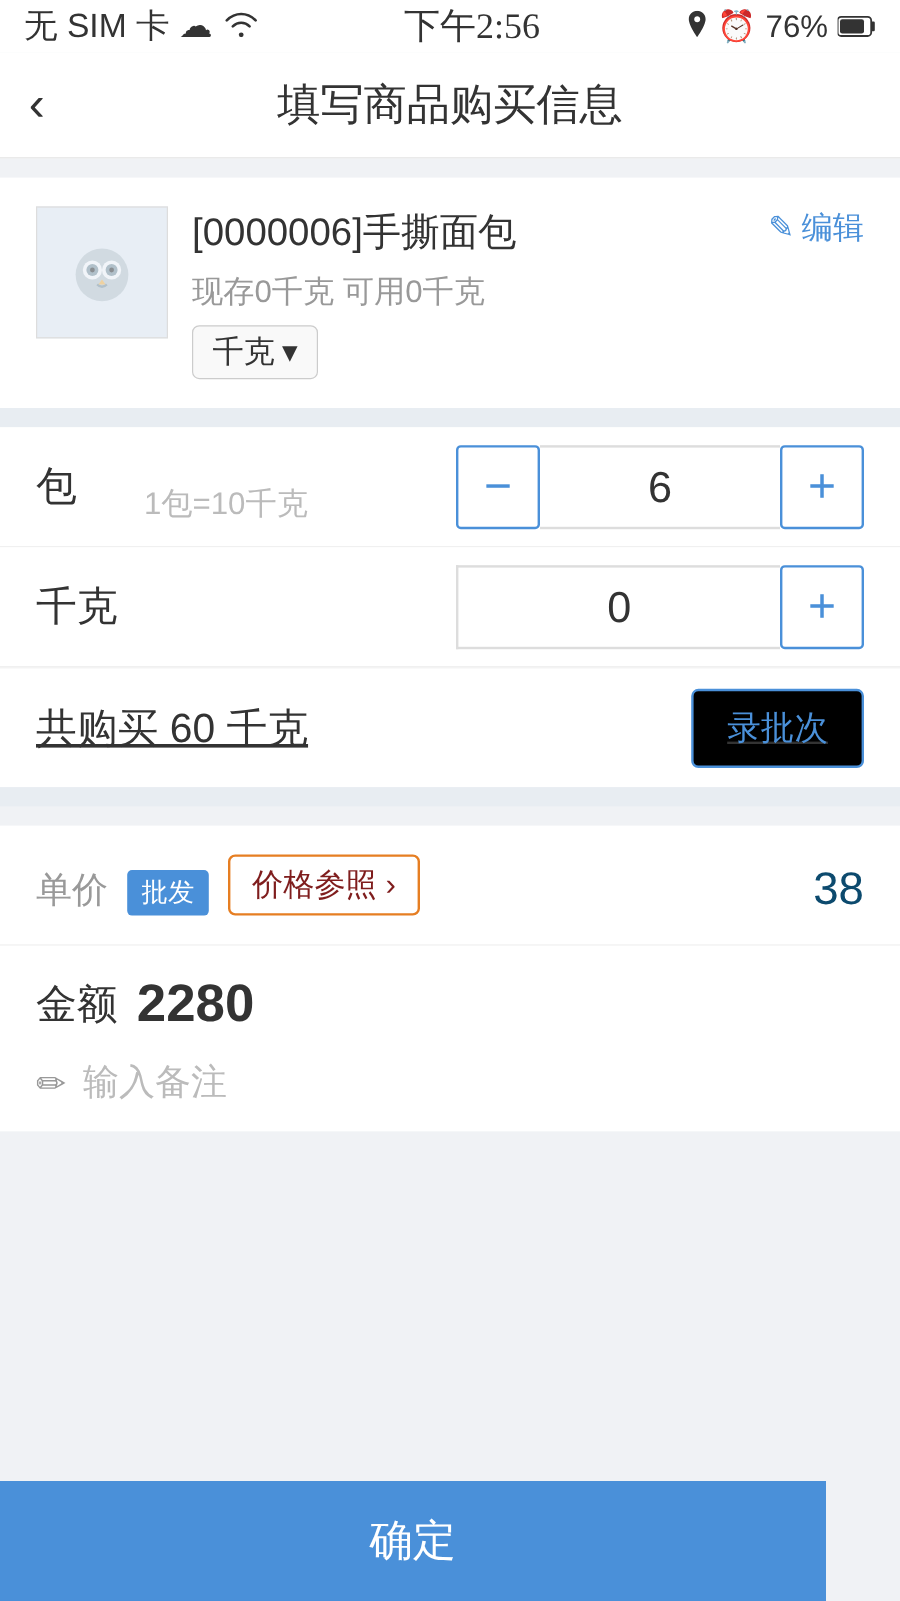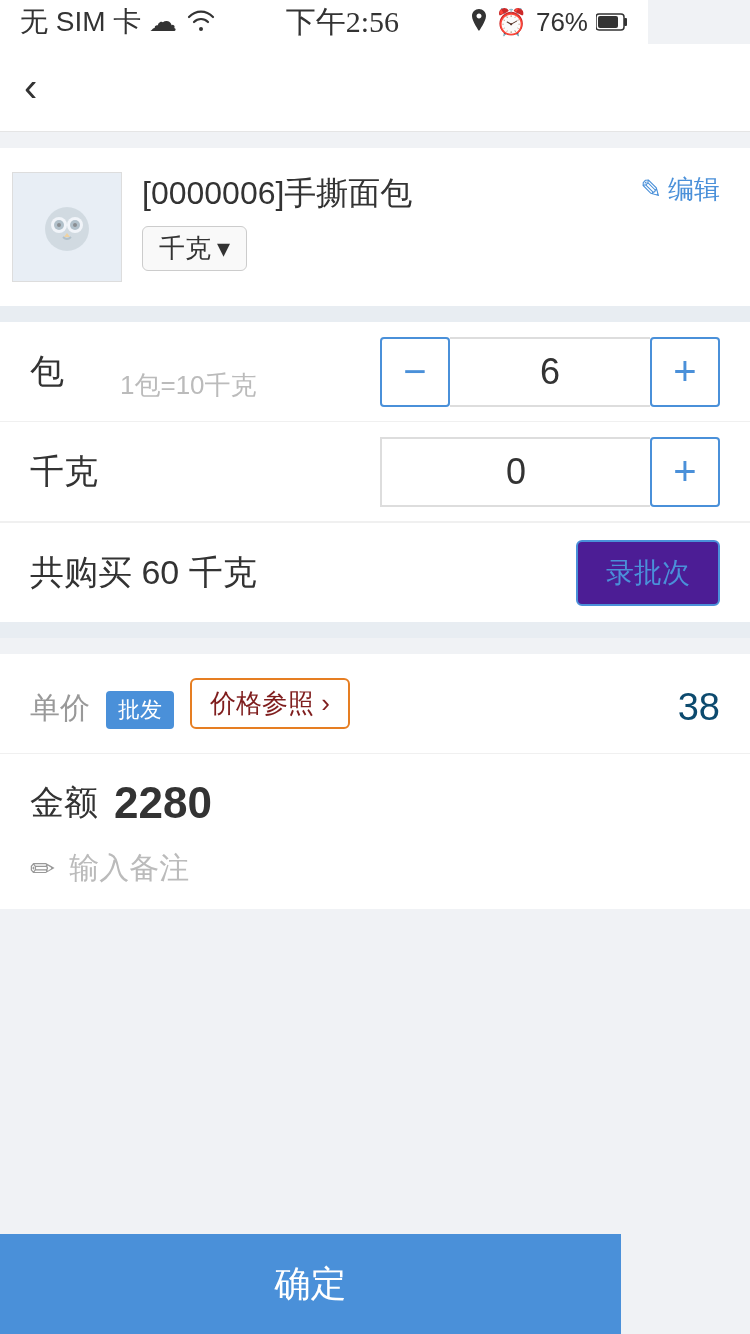--- a/index.html
+++ b/index.html
@@ -8,21 +8,21 @@
       width: 750px;
       min-height: 1334px;
       font-family: -apple-system, "PingFang SC", "Helvetica Neue", Arial, sans-serif;
       background: #f0f2f5;
       font-size: 32px;
       color: #333;
     }
 
     
     .status-bar {
-      width: 648px;
+      width: 750px;
       height: 44px;
       background: #fff;
       display: flex;
       align-items: center;
       justify-content: space-between;
       padding: 0 20px;
       font-size: 28px;
       color: #333;
     }
     .status-left { display: flex; align-items: center; gap: 10px; }
@@ -52,21 +52,21 @@
     .nav-title {
       font-size: 36px;
       font-weight: 500;
       color: #333;
     }
 
     
     .product-card {
       background: #fff;
       margin-top: 16px;
-      padding: 24px 12px;
+      padding: 24px 30px;
       display: flex;
       align-items: flex-start;
       gap: 20px;
     }
     .product-image {
       width: 110px;
       height: 110px;
       background: #e8eef5;
       border: 1px solid #ddd;
       display: flex;
@@ -170,29 +170,30 @@
 
     
     .total-row {
       background: #fff;
       display: flex;
       align-items: center;
       justify-content: space-between;
       padding: 0 30px;
       height: 100px;
       border-top: 1px solid #f0f0f0;
+      text-decoration: underline;
     }
     .total-label {
       font-size: 34px;
       color: #333;
     }
     .batch-btn {
       border: 2px solid #4a90d9;
       color: #4a90d9;
-      background: #4c1d95;
+      background: #000000;
       border-radius: 6px;
       padding: 12px 28px;
       font-size: 28px;
       cursor: pointer;
     }
 
     
     .price-section {
       background: #fff;
       margin-top: 16px;
@@ -247,21 +248,21 @@
     .remark-text { font-size: 30px; color: #bbb; }
 
     
     .bottom-spacer { height: 200px; background: #f0f2f5; }
 
     
     .confirm-bar {
       position: fixed;
       bottom: 0;
       left: 0;
-      width: 621px;
+      width: 688px;
       height: 100px;
       background: #4a90d9;
       display: flex;
       align-items: center;
       justify-content: center;
       cursor: pointer;
     }
     .confirm-text {
       font-size: 36px;
       color: #fff;
@@ -296,39 +297,41 @@
           <rect x="0" y="1" width="28" height="16" rx="3" ry="3" fill="none" stroke="#333" stroke-width="1.5"></rect>
           <rect x="28" y="5" width="3" height="8" rx="1" fill="#333"></rect>
           <rect x="2" y="3" width="20" height="12" rx="2" fill="#333"></rect>
         </svg>
     </span>
   </div>
 </div>
 
 <div class="nav-bar">
   <div class="nav-back">‹</div>
+  <div class="nav-title">填写商品购买信息</div>
 </div>
 
 <div class="product-card" style="position:relative;">
   <div class="product-image">
     <svg viewBox="0 0 60 60" xmlns="http://www.w3.org/2000/svg">
 
       <circle cx="30" cy="32" r="22" fill="#b0bec5"></circle>
       <circle cx="22" cy="28" r="8" fill="#fff"></circle>
       <circle cx="38" cy="28" r="8" fill="#fff"></circle>
       <circle cx="22" cy="28" r="5" fill="#607d8b"></circle>
       <circle cx="38" cy="28" r="5" fill="#607d8b"></circle>
       <circle cx="22" cy="28" r="2" fill="#000"></circle>
       <circle cx="38" cy="28" r="2" fill="#000"></circle>
       <path d="M26 40 Q30 44 34 40" fill="none" stroke="#607d8b" stroke-width="2"></path>
       <polygon points="30,36 27,40 33,40" fill="#f9a825"></polygon>
     </svg>
   </div>
   <div class="product-info">
     <div class="product-name">[0000006]手撕面包</div>
+    <div class="product-stock">现存0千克  可用0千克</div>
     <div class="product-unit">
       <div class="unit-select">
         <span>千克</span>
         <span>▾</span>
       </div>
     </div>
   </div>
   <div class="edit-link">
     <span>✎</span>
     <span>编辑</span>

